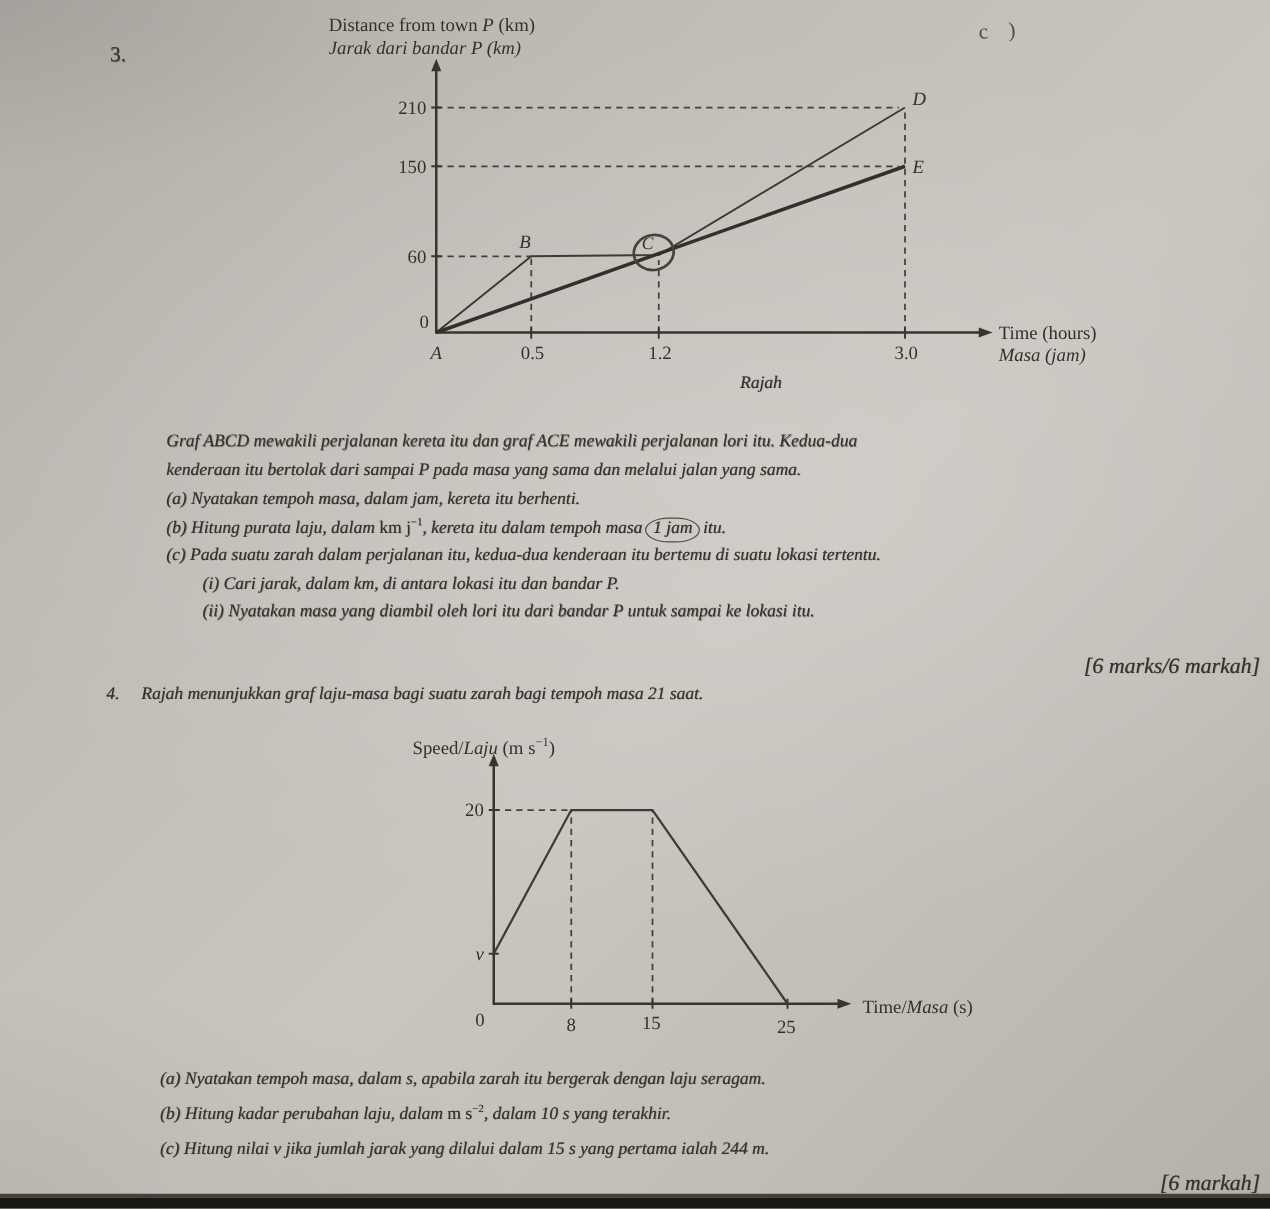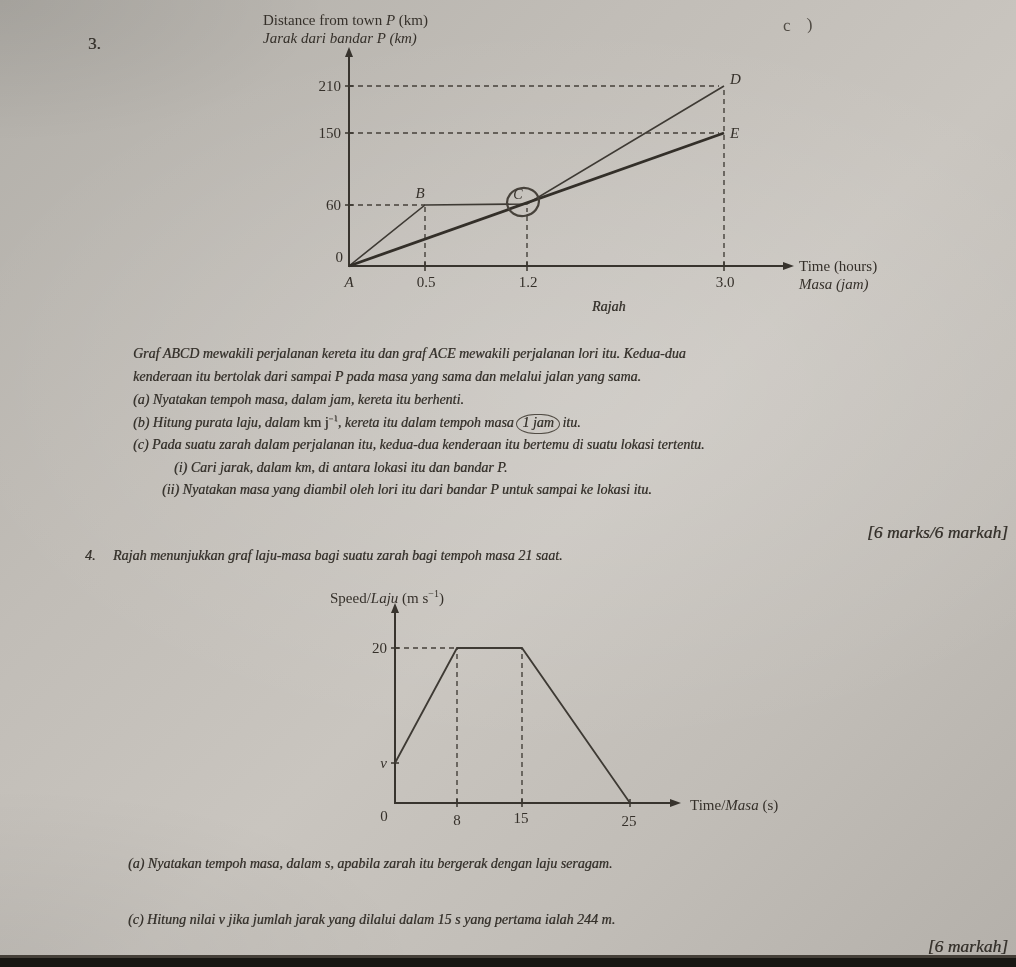--- a/index.html
+++ b/index.html
@@ -104,21 +104,21 @@
     <text x="544" y="284" class="it">Masa (jam)</text>
   </svg>
 
   <div class="txt" style="left:545px;top:299px;font-size:14px;margin-left:47px;">Rajah</div>
 
   <div class="txt" style="left:133px;top:346px;">Graf ABCD mewakili perjalanan kereta itu dan graf ACE mewakili perjalanan lori itu. Kedua-dua</div>
   <div class="txt" style="left:133px;top:369px;">kenderaan itu bertolak dari sampai P pada masa yang sama dan melalui jalan yang sama.</div>
   <div class="txt" style="left:133px;top:392px;">(a) Nyatakan tempoh masa, dalam jam, kereta itu berhenti.</div>
   <div class="txt" style="left:133px;top:414px;"><span>(b) Hitung purata laju, dalam </span><span class="un">km j</span><sup>−1</sup><span>, kereta itu dalam tempoh masa </span><span class="circled">1 jam</span><span> itu.</span></div>
   <div class="txt" style="left:133px;top:437px;">(c) Pada suatu zarah dalam perjalanan itu, kedua-dua kenderaan itu bertemu di suatu lokasi tertentu.</div>
-  <div class="txt" style="left:174px;top:460px;text-align:right;">(i) Cari jarak, dalam km, di antara lokasi itu dan bandar P.</div>
+  <div class="txt" style="left:162px;top:460px;text-align:right;">(i) Cari jarak, dalam km, di antara lokasi itu dan bandar P.</div>
   <div class="txt" style="left:162px;top:482px;">(ii) Nyatakan masa yang diambil oleh lori itu dari bandar P untuk sampai ke lokasi itu.</div>
 
   <div class="marks" style="top:522px;">[6 marks/6 markah]</div>
 
   <div class="txt" style="left:85px;top:548px;">4.</div>
   <div class="txt" style="left:113px;top:548px;">Rajah menunjukkan graf laju-masa bagi suatu zarah bagi tempoh masa 21 saat.</div>
 
   <svg class="chart" style="left:300px;top:585px;" width="560" height="250" viewBox="0 0 560 250">
 
     <text x="30" y="18"><tspan>Speed/</tspan><tspan class="it">Laju</tspan><tspan> (m s</tspan><tspan dy="-6" font-size="10">−1</tspan><tspan dy="6">)</tspan></text>
@@ -140,19 +140,20 @@
 
     <text x="84" y="236" text-anchor="middle">0</text>
     <text x="157" y="240" text-anchor="middle">8</text>
     <text x="221" y="238" text-anchor="middle">15</text>
     <text x="329" y="241" text-anchor="middle">25</text>
 
     <text x="390" y="225"><tspan>Time/</tspan><tspan class="it">Masa</tspan><tspan> (s)</tspan></text>
   </svg>
 
   <div class="txt" style="left:128px;top:856px;">(a) Nyatakan tempoh masa, dalam s, apabila zarah itu bergerak dengan laju seragam.</div>
+  <div class="txt" style="left:128px;top:884px;"><span>(b) Hitung kadar perubahan laju, dalam </span><span class="un">m s</span><sup>−2</sup><span>, dalam 10 s yang terakhir.</span></div>
   <div class="txt" style="left:128px;top:912px;">(c) Hitung nilai v jika jumlah jarak yang dilalui dalam 15 s yang pertama ialah 244 m.</div>
 
   <div class="marks" style="top:936px;">[6 markah]</div>
 
   <div class="edge-line"></div>
   <div class="edge-dark"></div>
 </div>
 
 </body></html>

